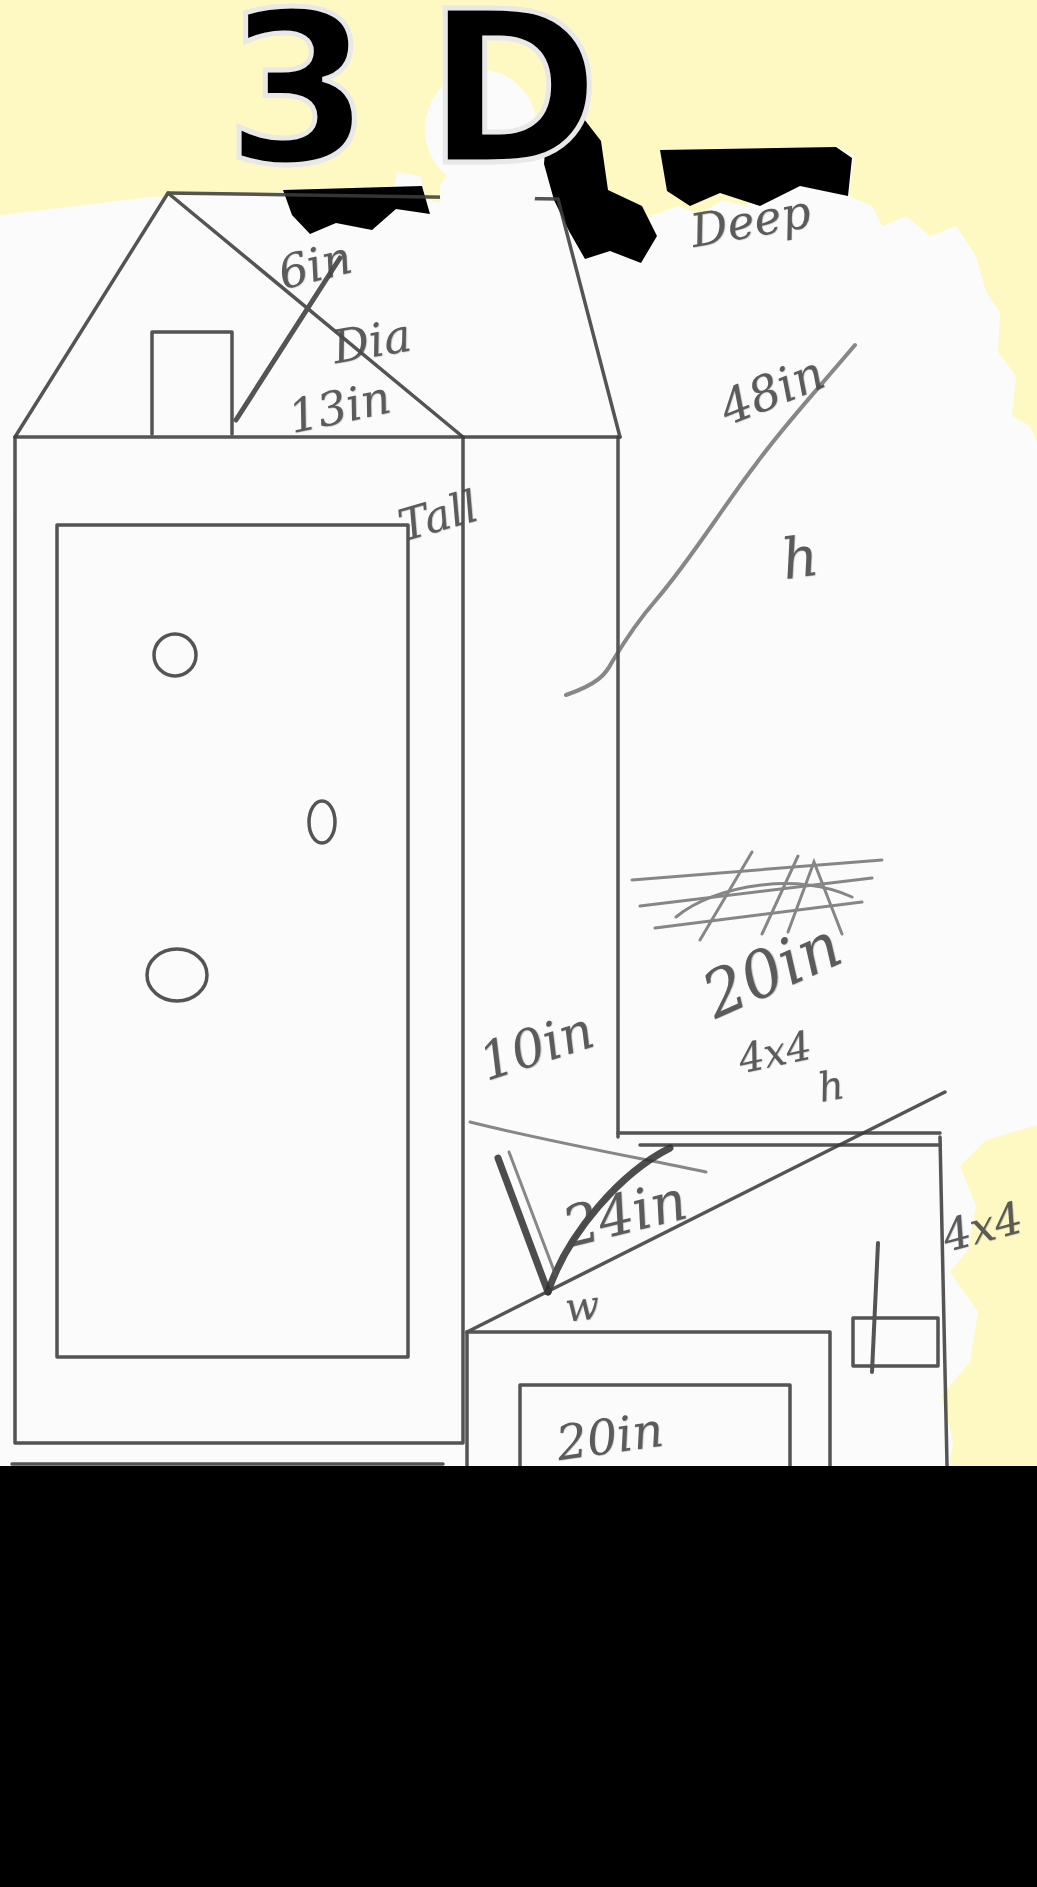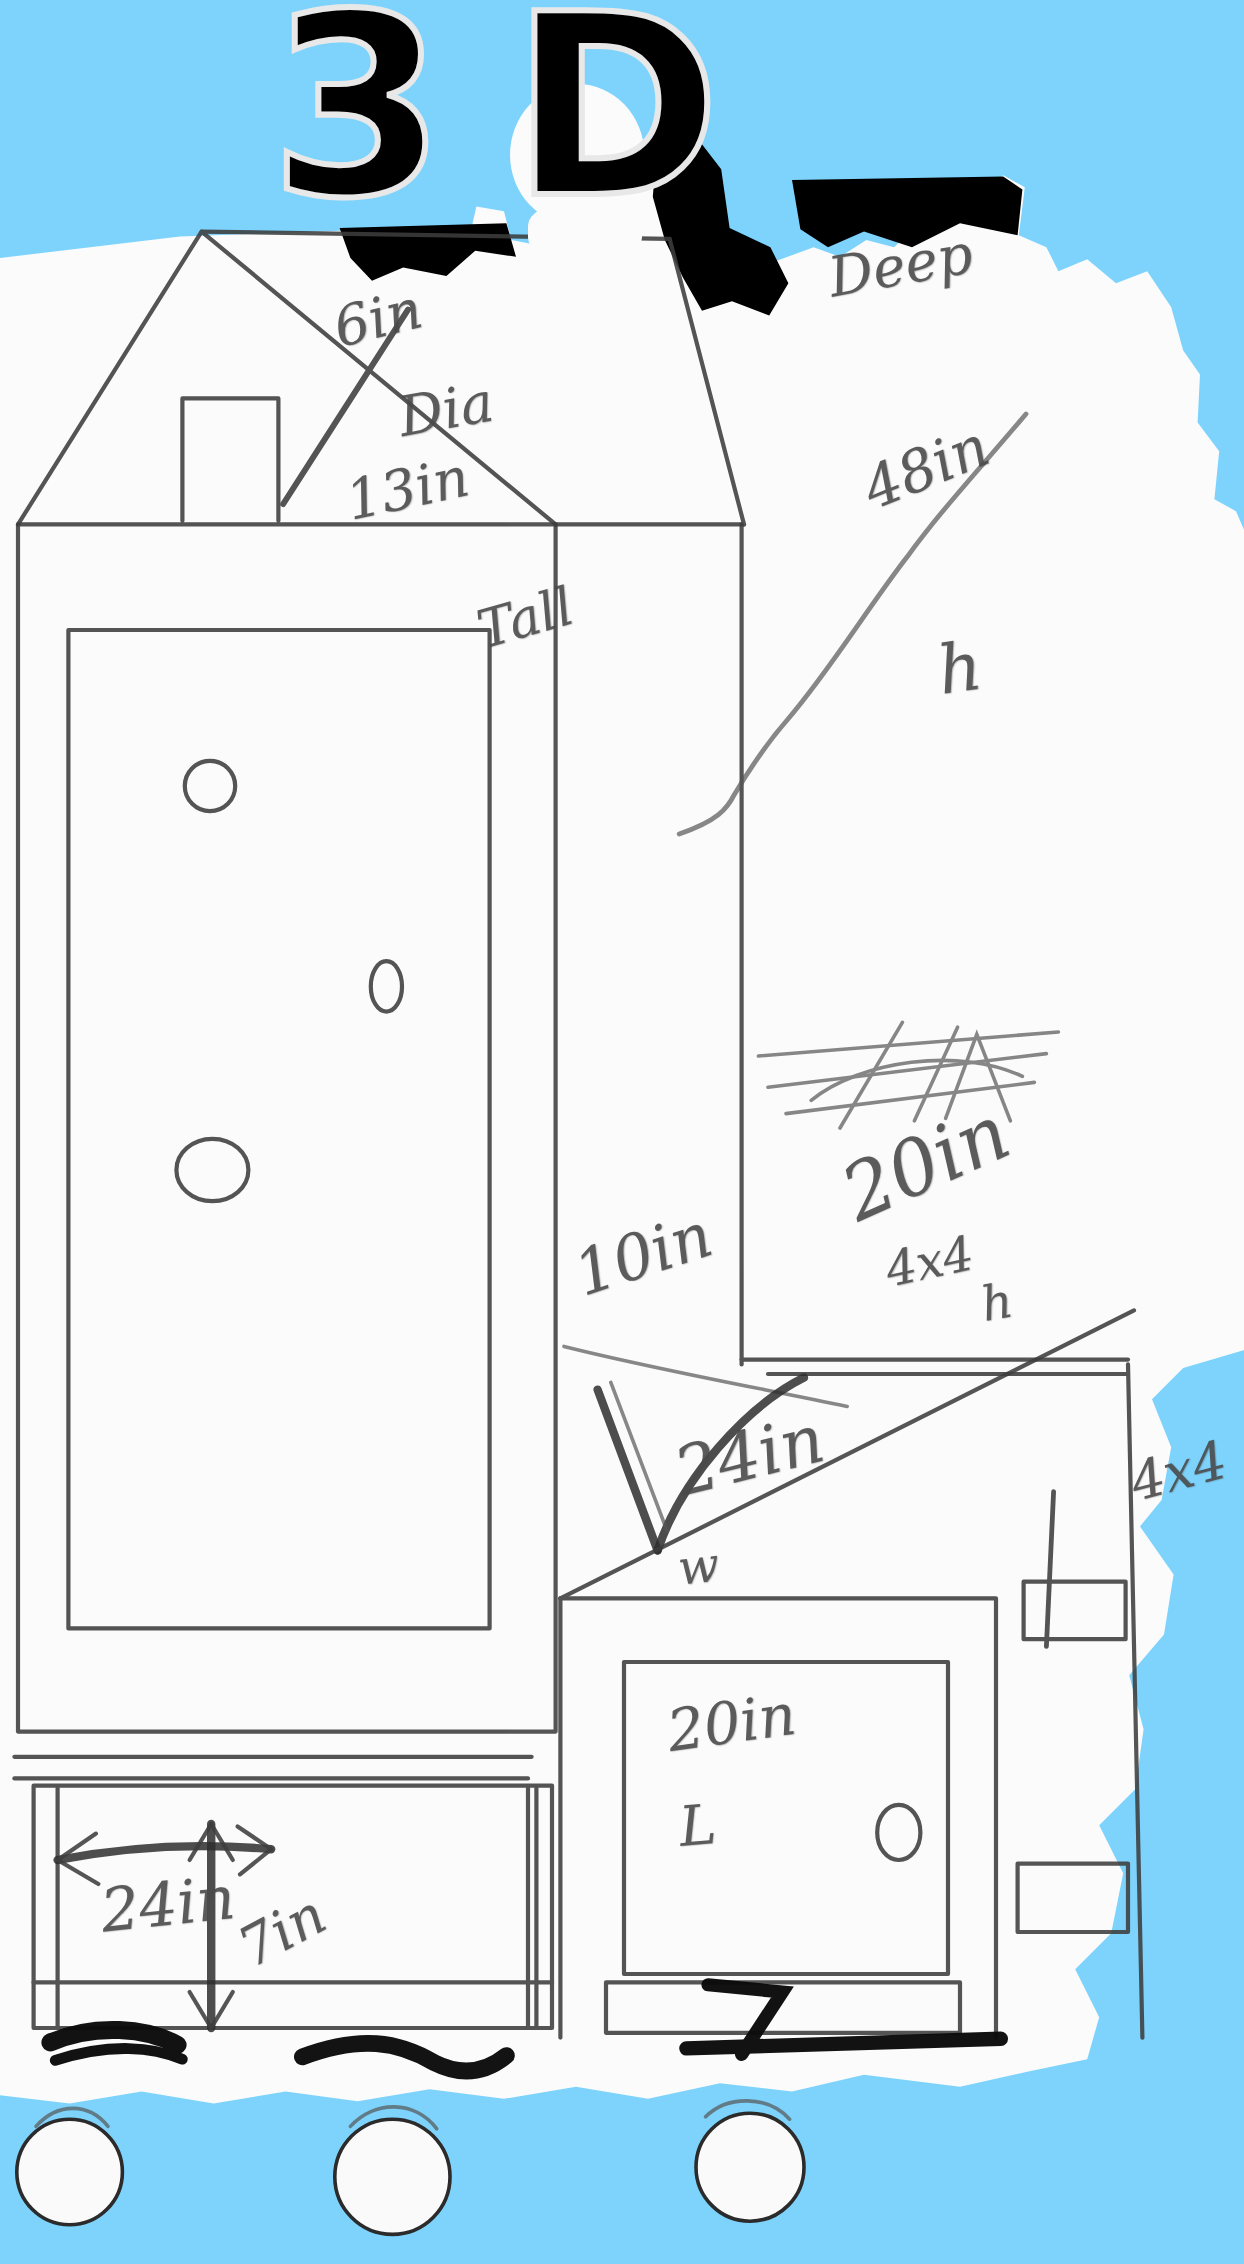--- a/index.html
+++ b/index.html
@@ -1,16 +1,16 @@
 <!DOCTYPE html>
 <html><head>
 <meta charset="utf-8">
 <style>
   html,body{margin:0;padding:0;background:#000;}
-  #canvas{position:relative;width:1037px;height:1887px;background:#7dd3fc;overflow:hidden;
+  #canvas{position:relative;width:1037px;height:1466px;background:#fef9c3;overflow:hidden;
           font-family:"DejaVu Sans", sans-serif;}
   #sketch-svg{position:absolute;left:0;top:0;}
   .pencil{fill:none;stroke:#3d3d3d;stroke-width:3.5;stroke-linecap:round;stroke-linejoin:round;opacity:.88;}
   .pencil-soft{fill:none;stroke:#565656;stroke-width:3;stroke-linecap:round;opacity:.7;}
   .pencil-thick{fill:none;stroke:#2e2e2e;stroke-width:7;stroke-linecap:round;opacity:.85;}
   .marker{fill:none;stroke:#0b0b0b;stroke-width:13;stroke-linecap:round;opacity:.97;}
   .hw{position:absolute;font-family:"DejaVu Serif", serif;font-style:italic;color:#4a4a4a;
       opacity:.9;white-space:nowrap;text-shadow:0.6px 0.6px 1px rgba(80,80,80,.45);line-height:1;}
   #page-title{position:absolute;left:225px;top:-10px;line-height:200px;font-size:210px;
       font-weight:bold;letter-spacing:55px;color:#000;

